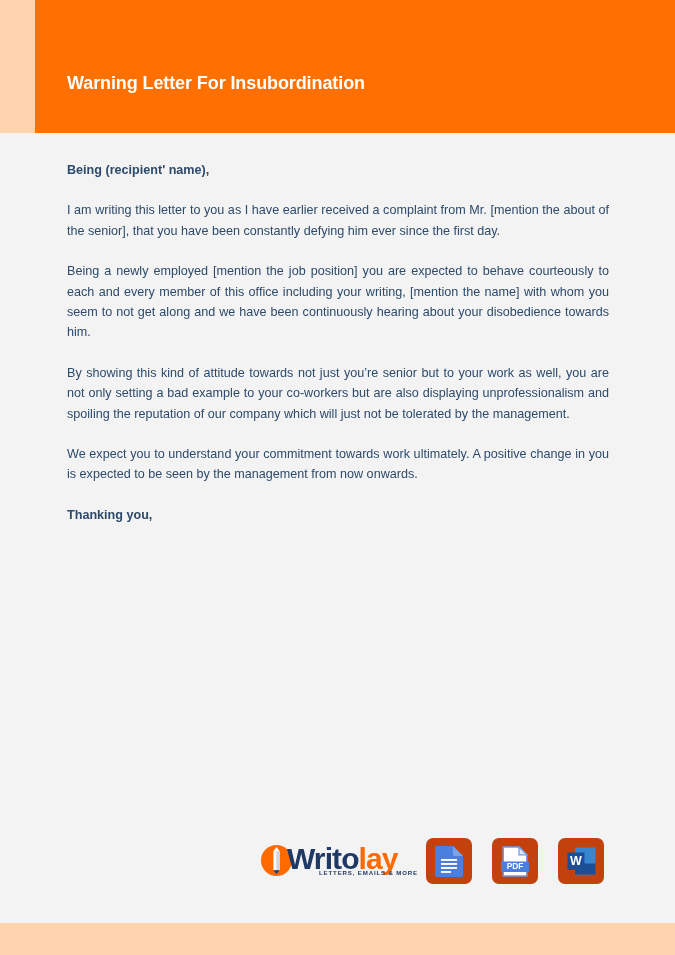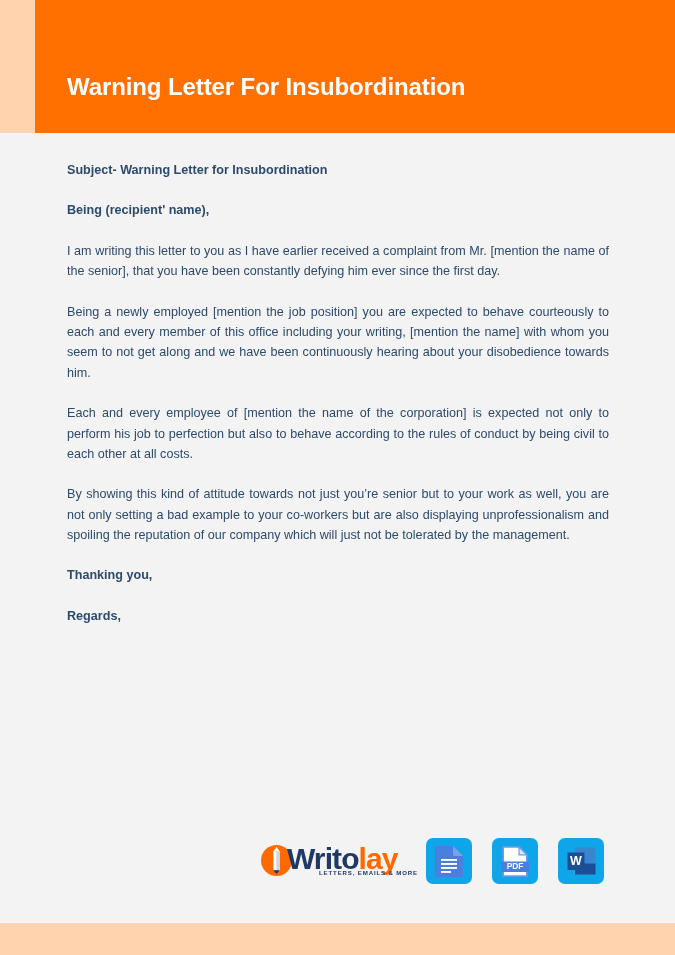--- a/index.html
+++ b/index.html
@@ -44,21 +44,21 @@
     width: 640px;
     height: 133px;
     background: #ff7000;
   }
   #header-title {
     position: absolute;
     left: 67px;
     top: 74px;
     margin: 0;
     color: #ffffff;
-    font-size: 24px;
+    font-size: 18px;
     font-weight: bold;
     letter-spacing: -0.1px;
     line-height: 1.1;
     white-space: nowrap;
   }
 
   
   #letter-body {
     position: absolute;
     left: 67px;
@@ -142,21 +142,21 @@
     color: #1f3864;
     white-space: nowrap;
   }
 
   
   .dl-tile {
     position: absolute;
     top: 6px;
     width: 46px;
     height: 46px;
-    background: #0ea5e9;
+    background: #c2410c;
     border-radius: 7px;
   }
   #tile-gdoc { left: 426px; }
   #tile-pdf  { left: 492px; }
   #tile-word { left: 558px; }
   .dl-tile svg {
     position: absolute;
     left: 9px;
     top: 8px;
   }
@@ -177,31 +177,29 @@
 <div id="page">
 
   <div id="header-band">
     <div id="header-accent-strip"></div>
     <div id="header-main"></div>
     <h1 id="header-title">Warning Letter For Insubordination</h1>
   </div>
 
   <div id="letter-body">
 
-    <p class="para bold">Subject- Warning Letter for Insubordination</p>
 
     <p class="para bold">Being (recipient' name),</p>
 
-    <p class="para">I am writing this letter to you as I have earlier received a complaint from Mr. [mention the name of the senior], that you have been constantly defying him ever since the first day.</p>
+    <p class="para">I am writing this letter to you as I have earlier received a complaint from Mr. [mention the about of the senior], that you have been constantly defying him ever since the first day.</p>
     <p class="para">Being a newly employed [mention the job position] you are expected to behave courteously to each and every member of this office including your writing, [mention the name] with whom you seem to not get along and we have been continuously hearing about your disobedience towards him.</p>
-    <p class="para">Each and every employee of [mention the name of the corporation] is expected not only to perform his job to perfection but also to behave according to the rules of conduct by being civil to each other at all costs.</p>
     <p class="para">By showing this kind of attitude towards not just you’re senior but to your work as well, you are not only setting a bad example to your co-workers but are also displaying unprofessionalism and spoiling the reputation of our company which will just not be tolerated by the management.</p>
+    <p class="para">We expect you to understand your commitment towards work ultimately. A positive change in you is expected to be seen by the management from now onwards.</p>
 
     <p class="para bold" id="sign-thanking">Thanking you,</p>
-    <p class="para bold last" id="sign-regards">Regards,</p>
   </div>
 
   <div id="footer-row">
 
     <div id="brand-logo">
       <div id="logo-badge"></div>
       <svg id="logo-pencil" viewBox="0 0 7 27" width="7" height="27">
         <polygon points="3.5,0 6.6,4.2 0.4,4.2" fill="#ffffff"></polygon>
         <rect x="0.4" y="4.2" width="6.2" height="19" fill="#ffffff"></rect>
         <rect x="3.2" y="4.2" width="3.4" height="19" fill="#cfd8e6"></rect>

